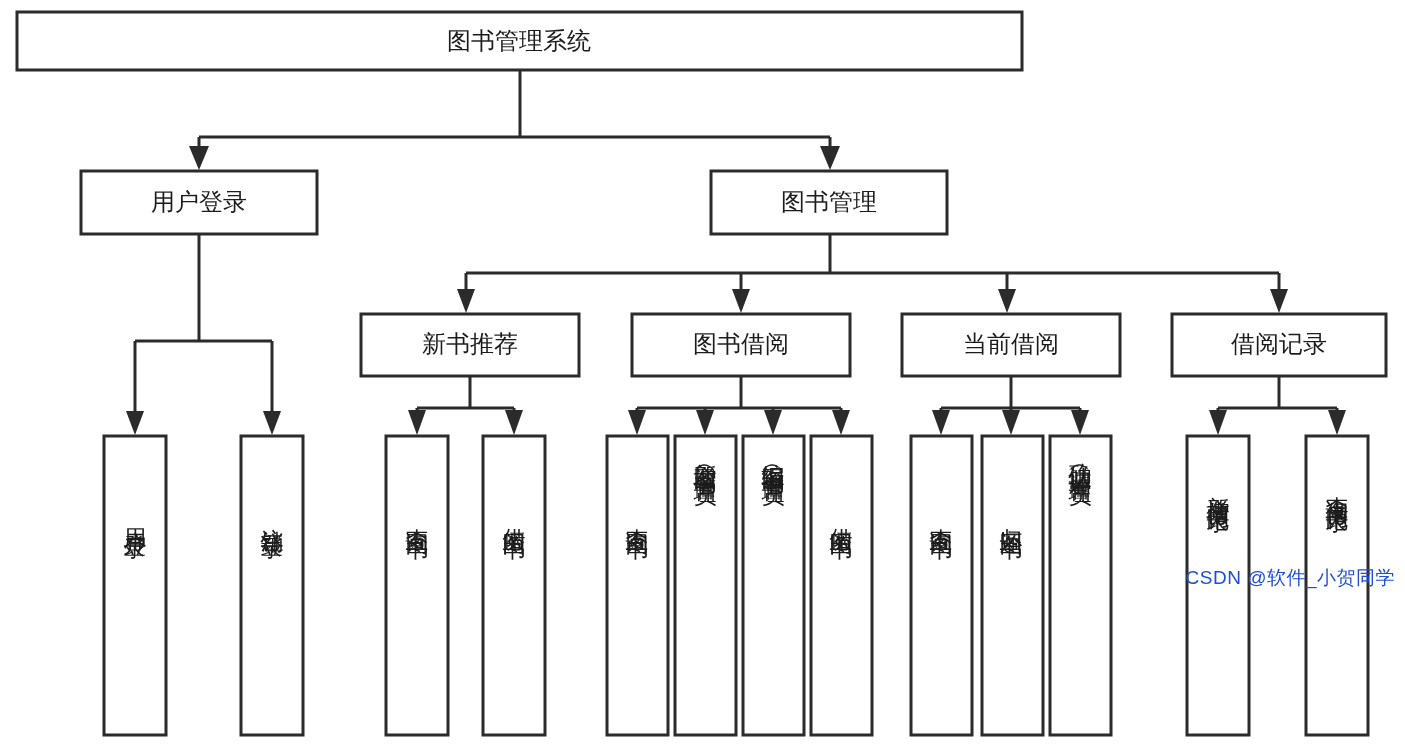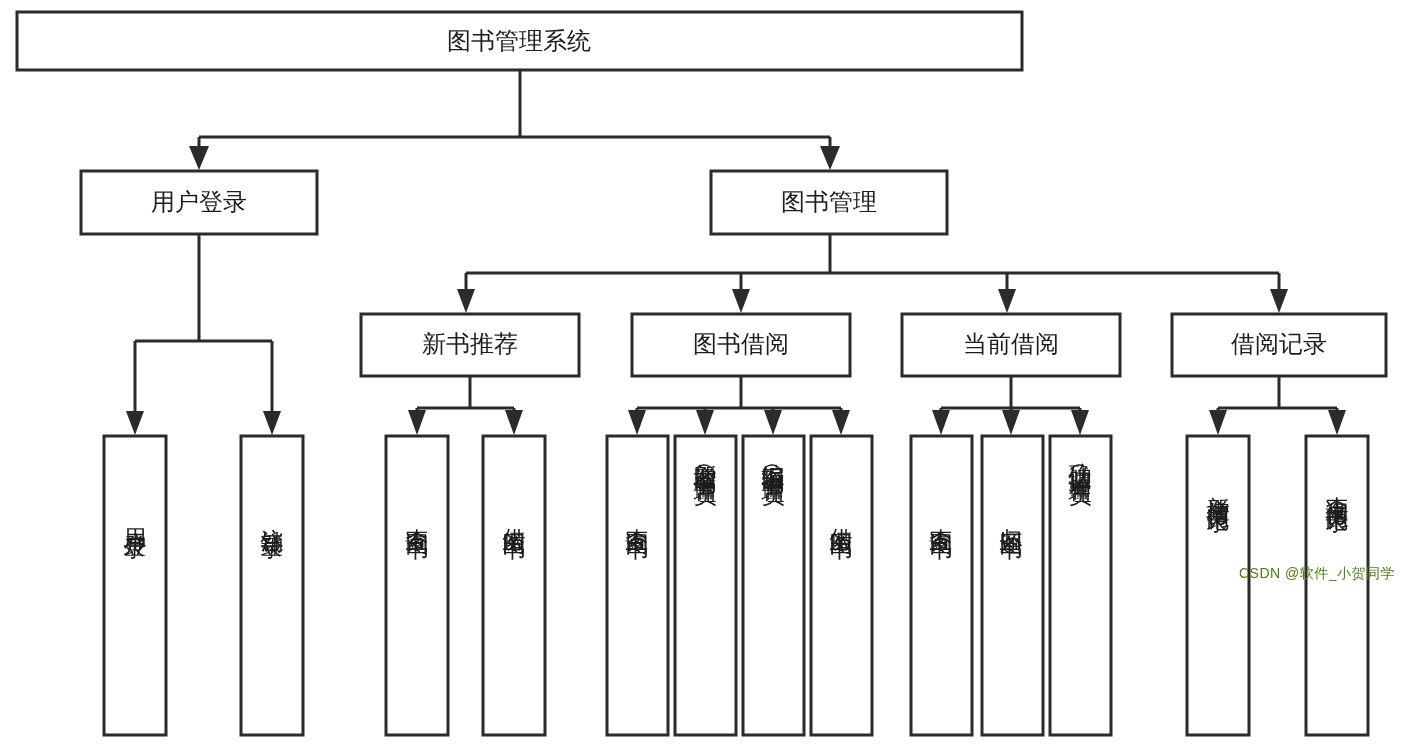--- a/index.html
+++ b/index.html
@@ -60,24 +60,24 @@
     letter-spacing: 3px;
     color: #1c1c1c;
     white-space: nowrap;
     text-align: center;
     pointer-events: none;
     transform: translate(-50%, 0);
   }
   .watermark {
     position: absolute;
     right: 10px;
-    bottom: 22px;
-    font-family: "Liberation Sans", "DejaVu Sans", sans-serif;
-    font-size: 14px;
-    color: #4d7c0f;
+    bottom: 14px;
+    font-family: "Liberation Sans", "DejaVu Sans", sans-serif;
+    font-size: 19px;
+    color: #1d4ed8;
     white-space: nowrap;
     letter-spacing: 0.5px;
   }
 </style>
 </head>
 <body>
 
 <div id="diagram-root">
 
   <svg id="diagram-svg" viewBox="0 0 1405 747">

